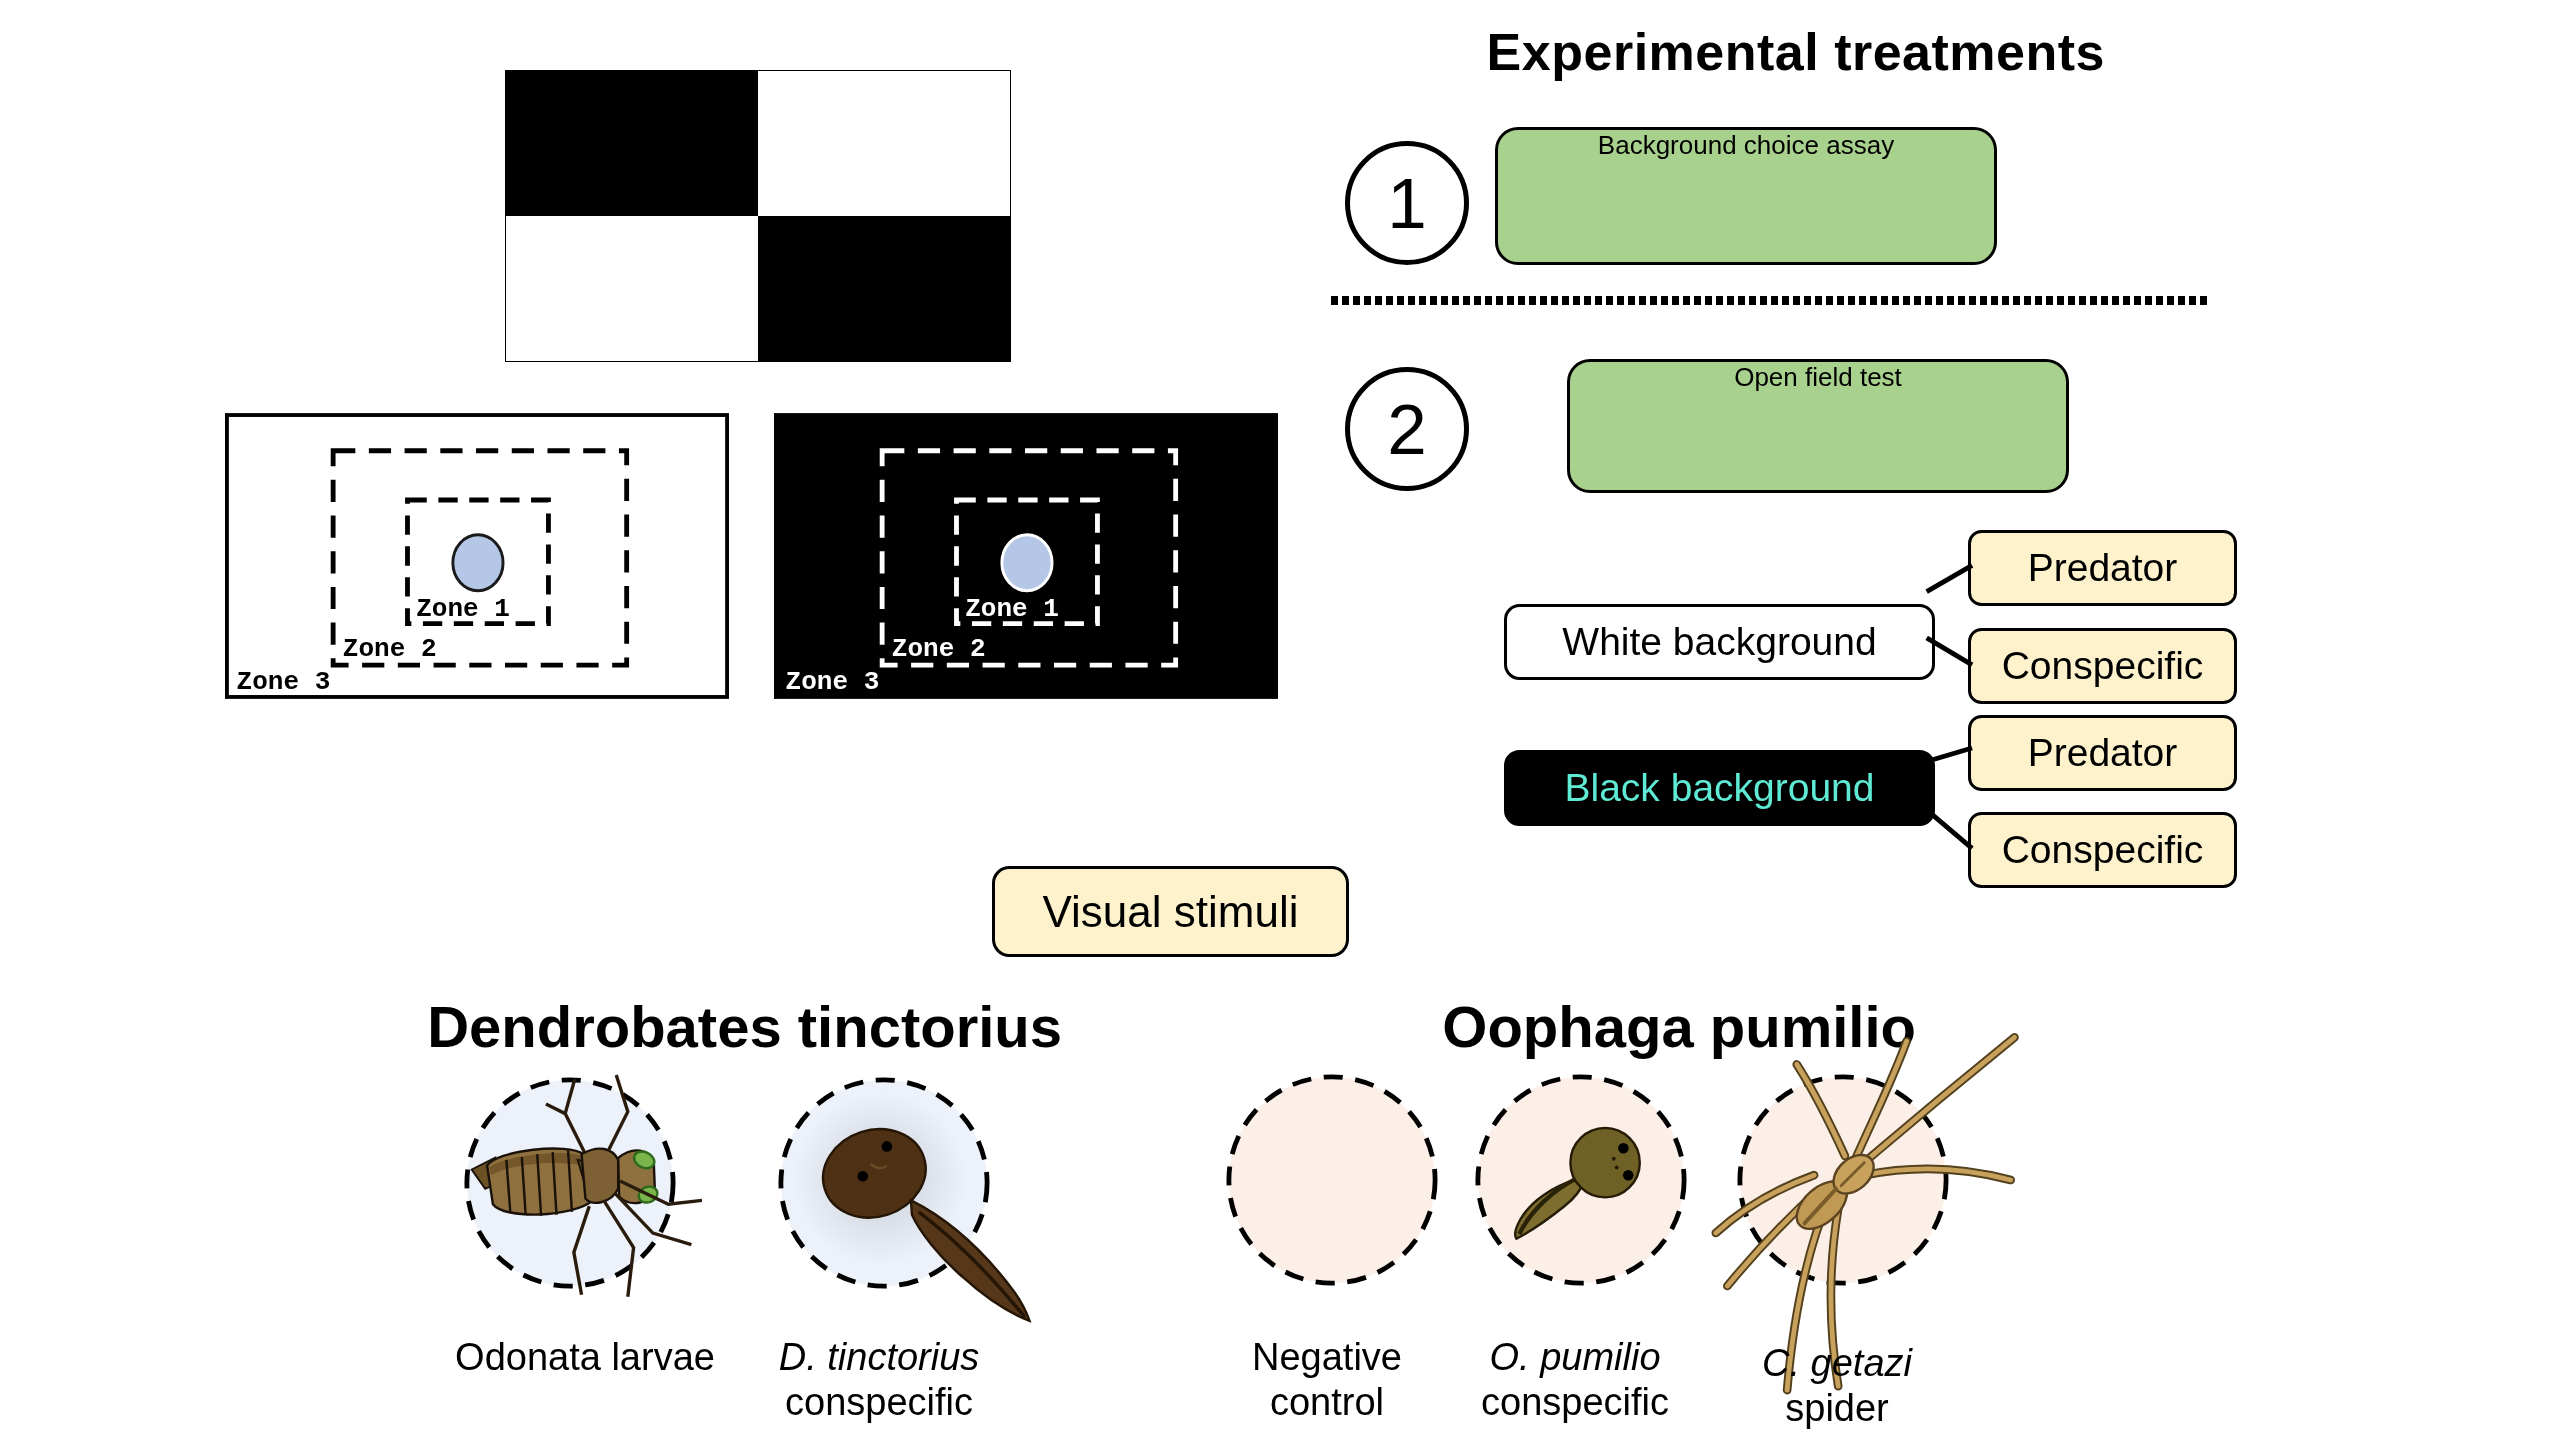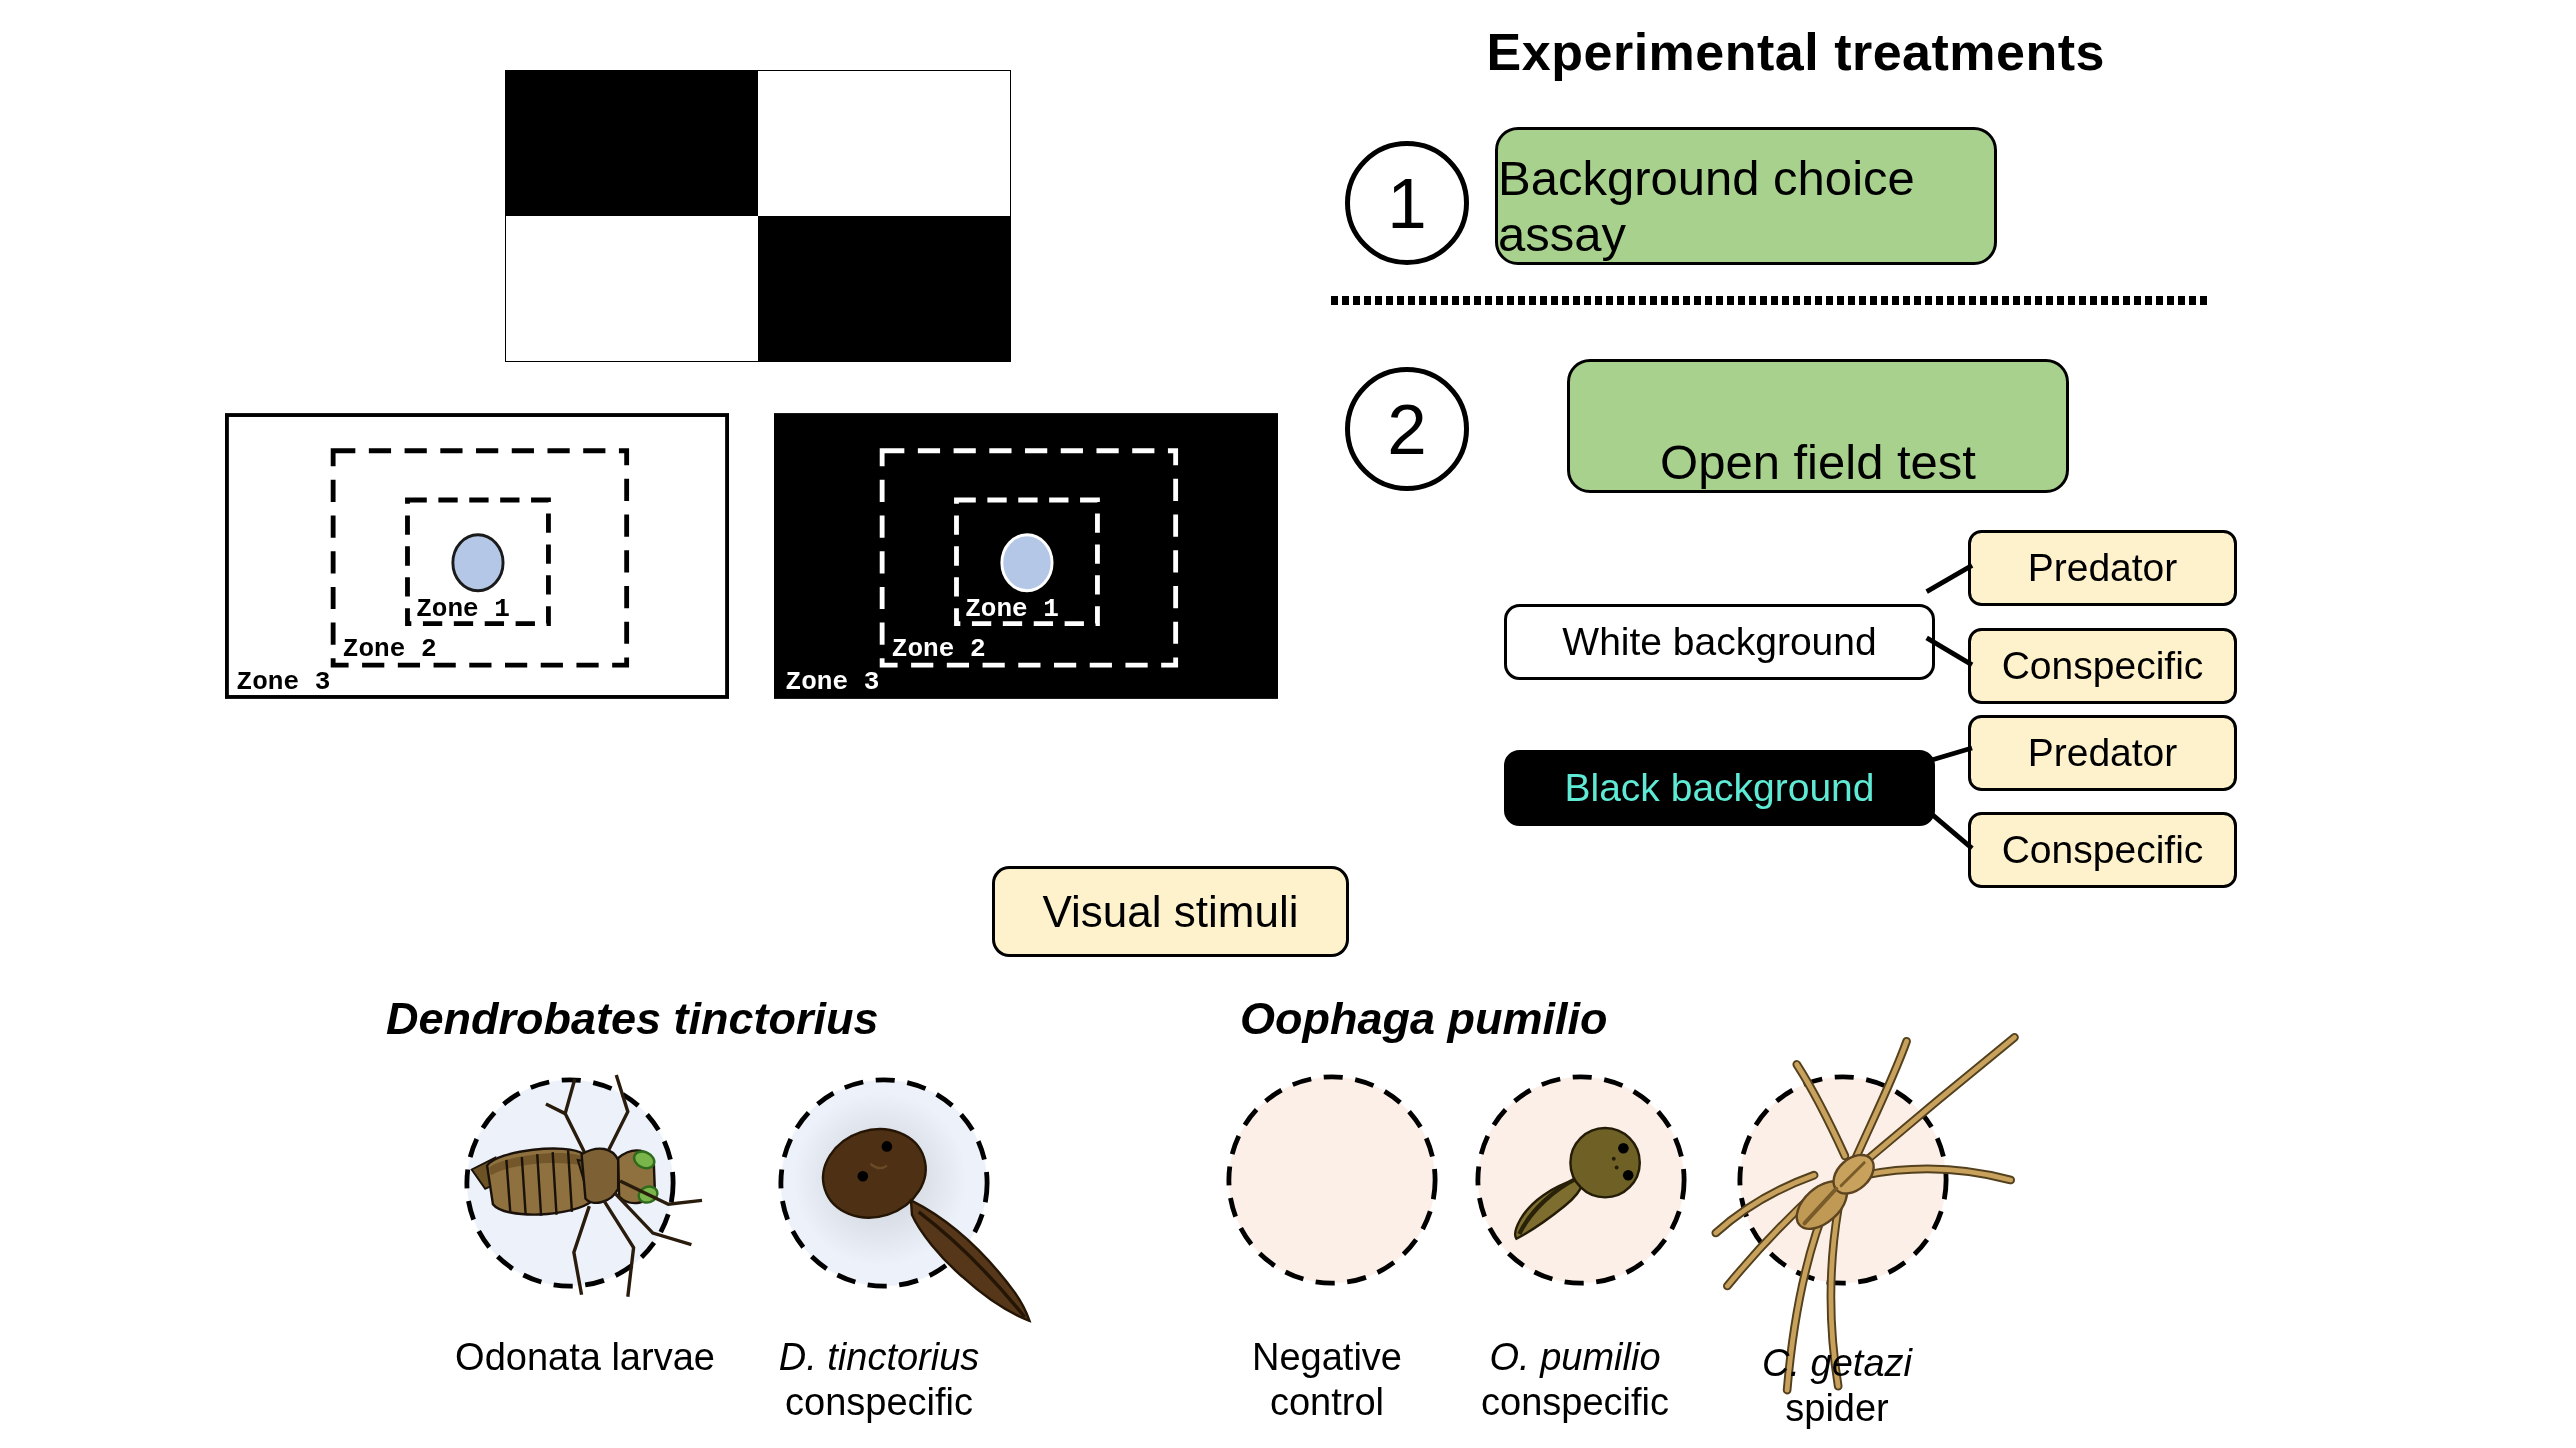--- a/index.html
+++ b/index.html
@@ -9,38 +9,38 @@
   
   #checkerboard{left:505px;top:70px;width:504px;height:290px;border:1.9px solid #000;
     display:grid;grid-template-columns:1fr 1fr;grid-template-rows:1fr 1fr;}
   .cell-black{background:#000;} .cell-white{background:#fff;}
   
   #exp-title{left:1352px;top:22px;width:753px;text-align:right;font-size:52px;font-weight:600;letter-spacing:0.5px;}
   .step-circle{width:114px;height:114px;border:5.8px solid #000;border-radius:50%;
     display:flex;align-items:center;justify-content:center;font-size:71px;font-weight:500;background:#fff;}
   #step1-circle{left:1345px;top:141px;} #step2-circle{left:1345px;top:367px;}
   .green-btn{background:var(--treatment-green);border:3.9px solid #000;border-radius:23px;
-    display:flex;align-items:flex-end;justify-content:center;font-size:49px;}
+    display:flex;align-items:flex-start;justify-content:center;font-size:26px;}
   #step1-btn{left:1495px;top:127px;width:496px;height:132px;}
   #step2-btn{left:1567px;top:359px;width:496px;height:128px;}
   #dotted-separator{left:1331px;top:296px;width:877px;height:8.7px;
     background-image:repeating-linear-gradient(to right,#000 0 6.8px,transparent 6.8px 11px);}
   .bg-box{width:425px;height:70px;border:3.9px solid #000;border-radius:15.5px;display:flex;
     align-items:center;justify-content:center;font-size:39px;}
   #white-bg-box{left:1504px;top:604px;background:#fff;}
   #black-bg-box{left:1504px;top:750px;background:#000;color:#5eead4;border-color:#000;}
   .stim-box{width:263px;height:70px;border:3.9px solid #000;border-radius:13.5px;background:var(--stimulus-cream);
     display:flex;align-items:center;justify-content:center;font-size:39px;}
   #wb-predator{left:1968px;top:530px;} #wb-conspecific{left:1968px;top:628px;}
   #bb-predator{left:1968px;top:715px;} #bb-conspecific{left:1968px;top:812px;}
   #tree-lines{left:1912px;top:522px;}
   
   #visual-stimuli-box{left:992px;top:866px;width:351px;height:85px;background:var(--stimulus-cream);
     border:3.9px solid #000;border-radius:17.4px;display:flex;align-items:center;justify-content:center;font-size:44px;}
-  .species-heading{top:993px;width:676px;text-align:left;font-size:45px;font-weight:600;font-style:italic;}
+  .species-heading{top:993px;width:676px;text-align:right;font-size:58px;font-weight:600;}
   #heading-tinctorius{left:386px;} #heading-pumilio{left:1240px;}
   .stim-label{top:1335px;width:290px;text-align:center;font-size:38px;line-height:45px;}
   .stim-label .ital{font-style:italic;}
   
   .zone-text{font-family:"Liberation Mono",monospace;font-weight:bold;font-size:27px;}
   svg{overflow:visible;}
 </style>
 </head>
 <body>
 

